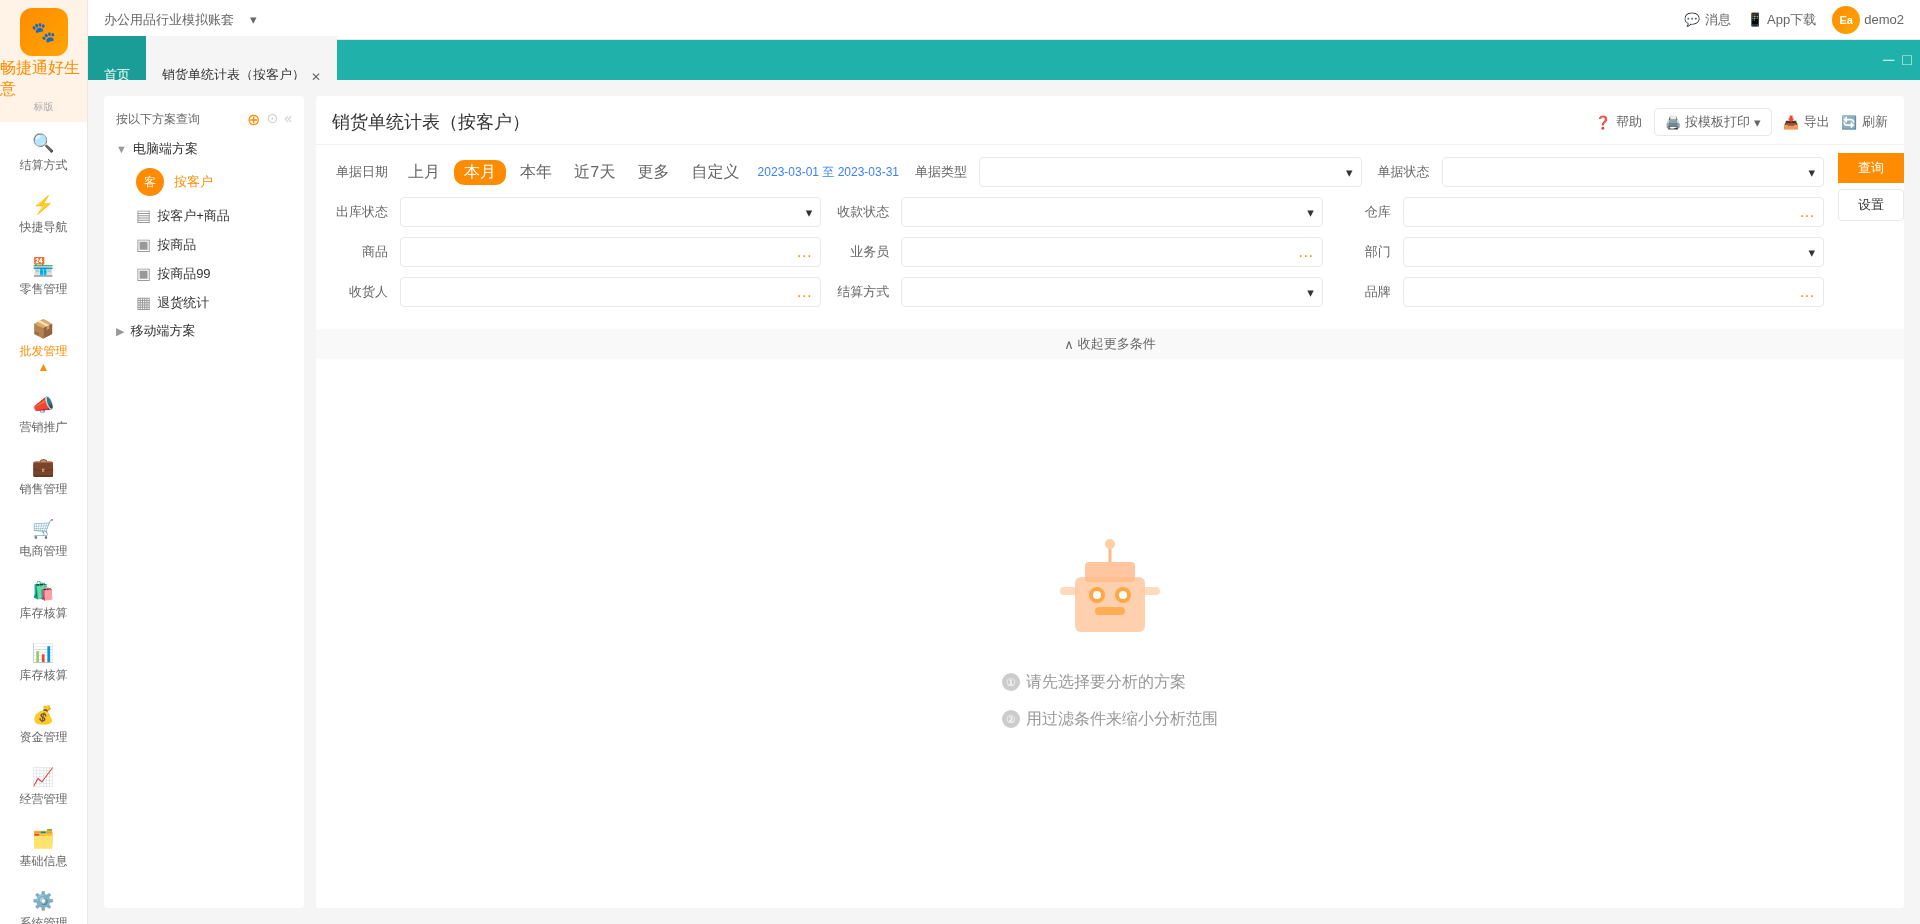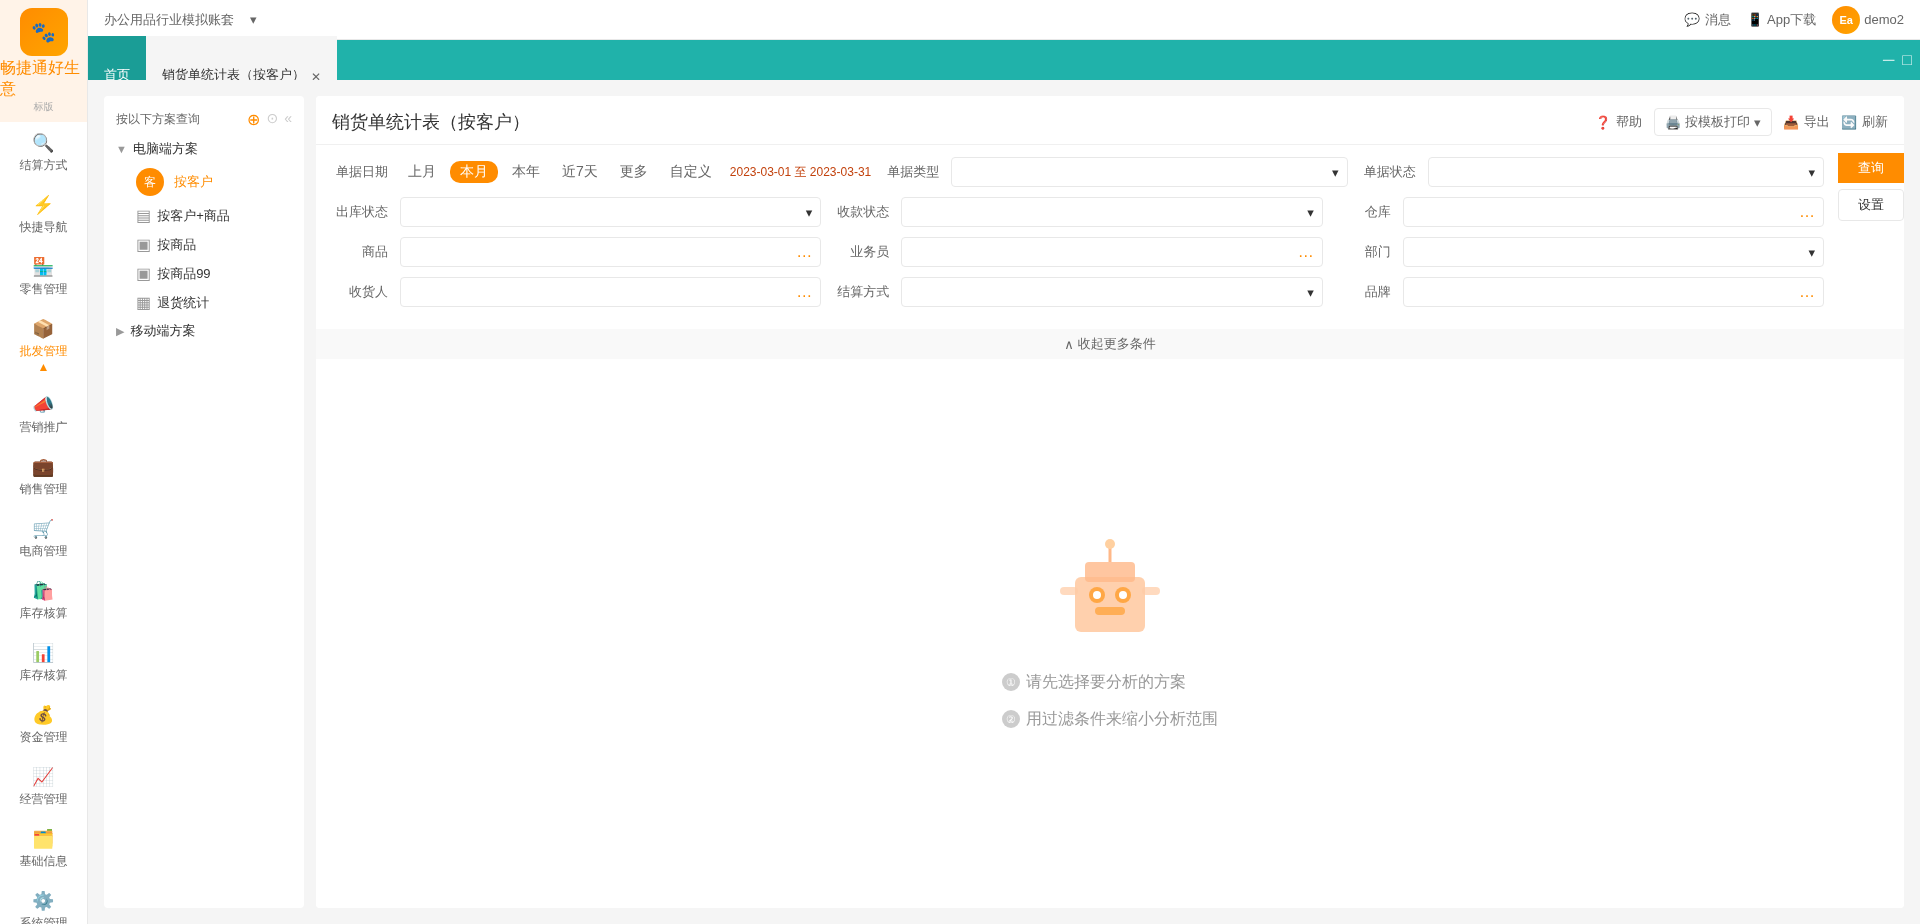--- a/index.html
+++ b/index.html
@@ -56,23 +56,23 @@
     .page-title { font-size: 18px; font-weight: 500; color: #333; }
     .page-actions { display: flex; align-items: center; gap: 12px; font-size: 13px; color: #666; }
     .page-action { display: flex; align-items: center; gap: 4px; cursor: pointer; }
     .btn-export { border: 1px solid #e8e8e8; padding: 4px 10px; border-radius: 4px; display: flex; align-items: center; gap: 4px; cursor: pointer; }
 
     
     .filter-area { background: #fff; padding: 12px 16px; }
     .filter-row { display: flex; align-items: center; gap: 12px; margin-bottom: 10px; }
     .filter-label { font-size: 13px; color: #666; white-space: nowrap; min-width: 56px; text-align: right; }
     .filter-date-group { display: flex; align-items: center; gap: 6px; flex: 0 0 auto; }
-    .date-quick-btn { padding: 2px 8px; border-radius: 3px; cursor: pointer; font-size: 14px; color: #666; background: transparent; border: none; }
+    .date-quick-btn { padding: 2px 8px; border-radius: 3px; cursor: pointer; font-size: 16px; color: #666; background: transparent; border: none; font-family: Liberation Mono, monospace; }
     .date-quick-btn.active { background: #ff8c00; color: white; border-radius: 10px; padding: 2px 10px; }
-    .date-range-text { font-size: 12px; color: #c2410c; margin-left: 4px; }
+    .date-range-text { font-size: 12px; color: #3b82f6; margin-left: 4px; }
     .filter-select { flex: 1; height: 30px; border: 1px solid #e8e8e8; border-radius: 4px; padding: 0 8px; display: flex; align-items: center; justify-content: space-between; cursor: pointer; background: #fff; color: #333; font-size: 13px; }
     .filter-select-lg { flex: 1; }
     .ellipsis-btn { color: #ff8c00; font-size: 16px; cursor: pointer; margin-left: 4px; }
 
     .collapse-bar { text-align: center; padding: 6px; font-size: 13px; color: #666; cursor: pointer; background: #f9f9f9; display: flex; align-items: center; justify-content: center; gap: 4px; }
     .btn-query { background: #ff8c00; color: white; border: none; padding: 6px 20px; border-radius: 0; cursor: pointer; font-size: 13px; }
     .btn-setting { background: white; color: #333; border: 1px solid #e8e8e8; padding: 6px 16px; border-radius: 4px; cursor: pointer; font-size: 13px; }
 
     
     .empty-state { flex: 1; display: flex; flex-direction: column; align-items: center; justify-content: center; background: #fff; margin-top: 2px; padding: 60px 0; }

